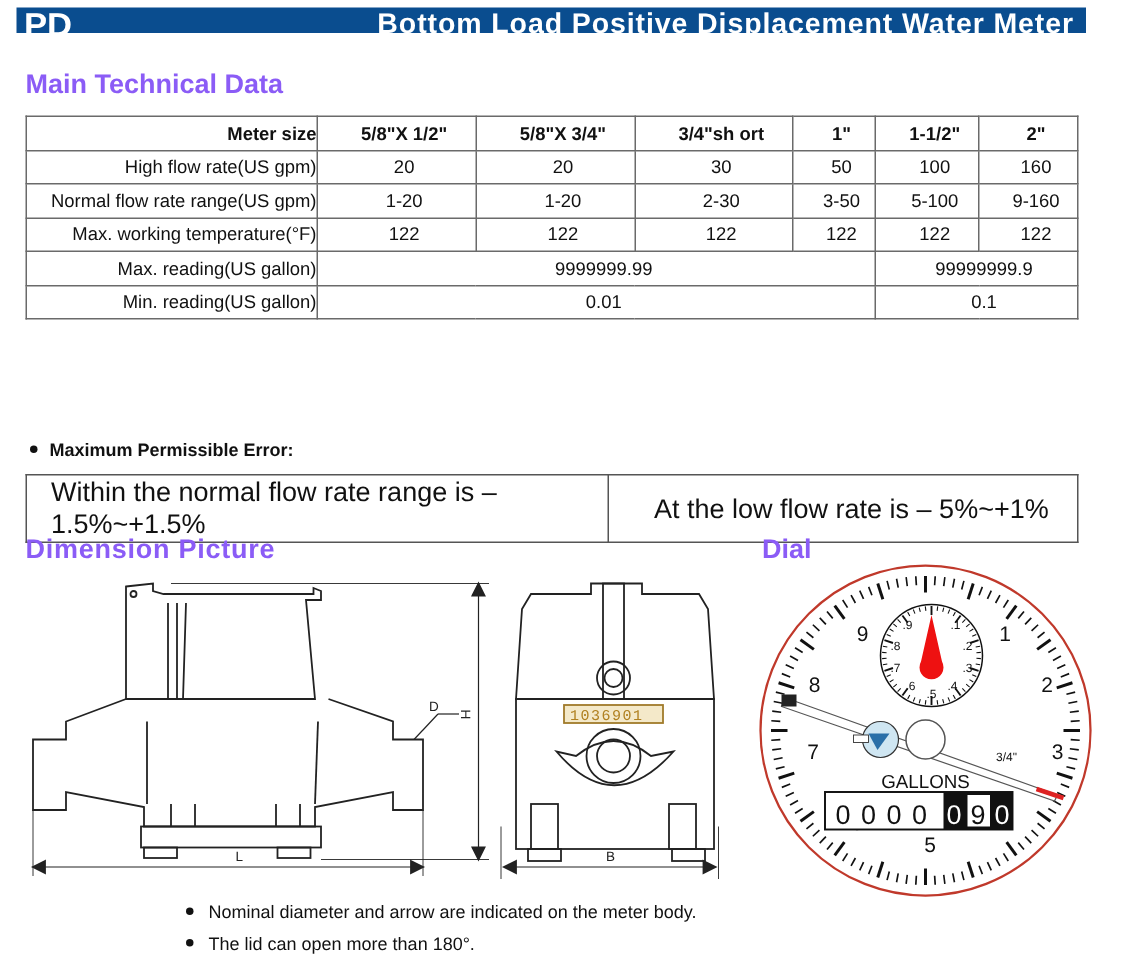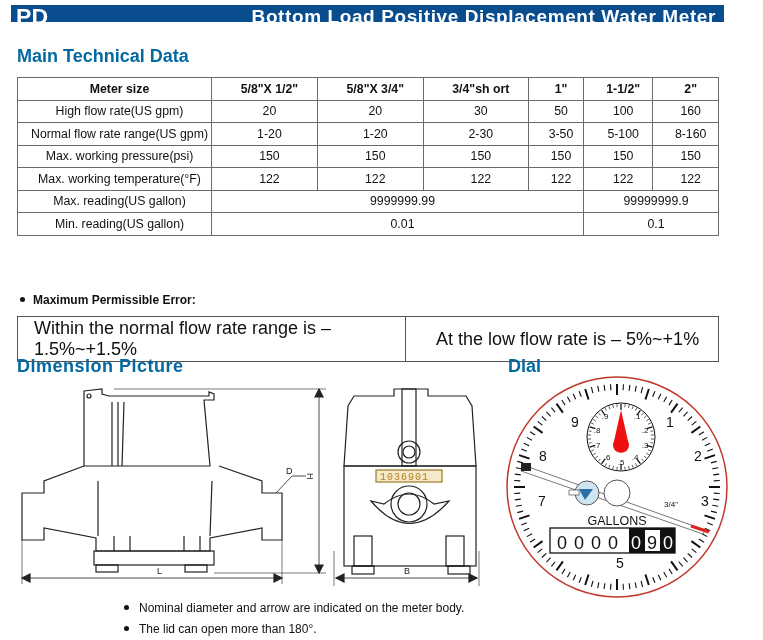--- a/index.html
+++ b/index.html
@@ -1,23 +1,23 @@
 <!DOCTYPE html>
 <html><head>
 <meta charset="utf-8">
 <style>
   html,body{margin:0;padding:0;background:#fff;}
   body{width:763px;height:640px;position:relative;overflow:hidden;font-family:"Liberation Sans",sans-serif;color:#111;}
   .banner{position:absolute;left:11px;top:5px;width:713px;height:17px;background:#0a4d8f;}
   .banner .pd{position:absolute;left:5px;top:0;font:bold 22px/24px "Liberation Sans",sans-serif;color:#fff;transform:scaleX(1.05);transform-origin:left;}
   .banner .title{position:absolute;right:8px;top:0;font:bold 19px/24px "Liberation Sans",sans-serif;color:#fff;letter-spacing:0.6px;}
-  .h2{position:absolute;font:bold 18px/20px "Liberation Sans",sans-serif;color:#0369a1;}
+  .h2{position:absolute;font:bold 18px/20px "Liberation Sans",sans-serif;color:#8b5cf6;}
   table.spec{position:absolute;left:17px;top:77px;width:702px;border-collapse:collapse;font-size:12.3px;}
   table.spec td{border:1px solid #6a6a6a;height:21.5px;padding:0 0 0 10px;text-align:center;}
-  table.spec td.lbl{text-align:center;width:183px;}
+  table.spec td.lbl{text-align:right;width:183px;}
   table.spec tr.hdr td{font-weight:bold;}
   table.spec tr.thick td{border-top:1.5px solid #222;}
   .mpe-title{position:absolute;left:20px;top:293px;font:bold 12px/14px "Liberation Sans",sans-serif;}
   .mpe-title .dot{display:inline-block;width:5px;height:5px;background:#111;border-radius:50%;margin-right:8px;vertical-align:2px;}
   table.err{position:absolute;left:17px;top:316px;width:702px;border-collapse:collapse;font-size:18px;}
   table.err td{border:1px solid #555;height:22px;padding-left:16px;}
   .drawing{position:absolute;left:14px;top:386px;width:480px;height:200px;}
   .dial{position:absolute;left:505px;top:375px;width:225px;height:225px;}
   .notes{position:absolute;left:124px;top:598px;font-size:12px;line-height:21px;}
   .notes .dot{display:inline-block;width:5px;height:5px;background:#111;border-radius:50%;margin-right:10px;vertical-align:2px;}
@@ -52,30 +52,21 @@
     <td>100</td>
     <td>160</td>
   </tr>
   <tr>
     <td class="lbl">Normal flow rate range(US gpm)</td>
     <td>1-20</td>
     <td>1-20</td>
     <td>2-30</td>
     <td>3-50</td>
     <td>5-100</td>
-    <td>8-160</td>
-  </tr>
-  <tr class="thick">
-    <td class="lbl">Max. working pressure(psi)</td>
-    <td>150</td>
-    <td>150</td>
-    <td>150</td>
-    <td>150</td>
-    <td>150</td>
-    <td>150</td>
+    <td>9-160</td>
   </tr>
   <tr>
     <td class="lbl">Max. working temperature(°F)</td>
     <td>122</td>
     <td>122</td>
     <td>122</td>
     <td>122</td>
     <td>122</td>
     <td>122</td>
   </tr>

